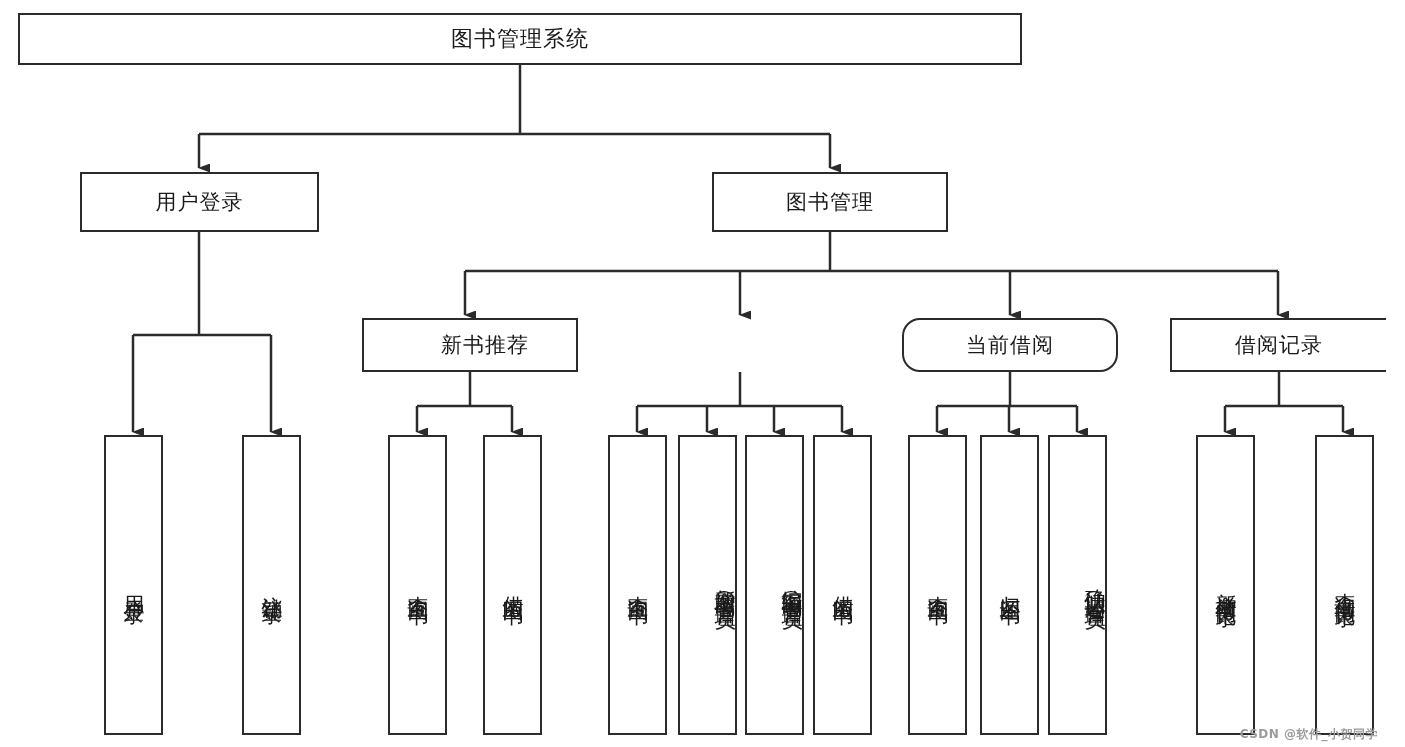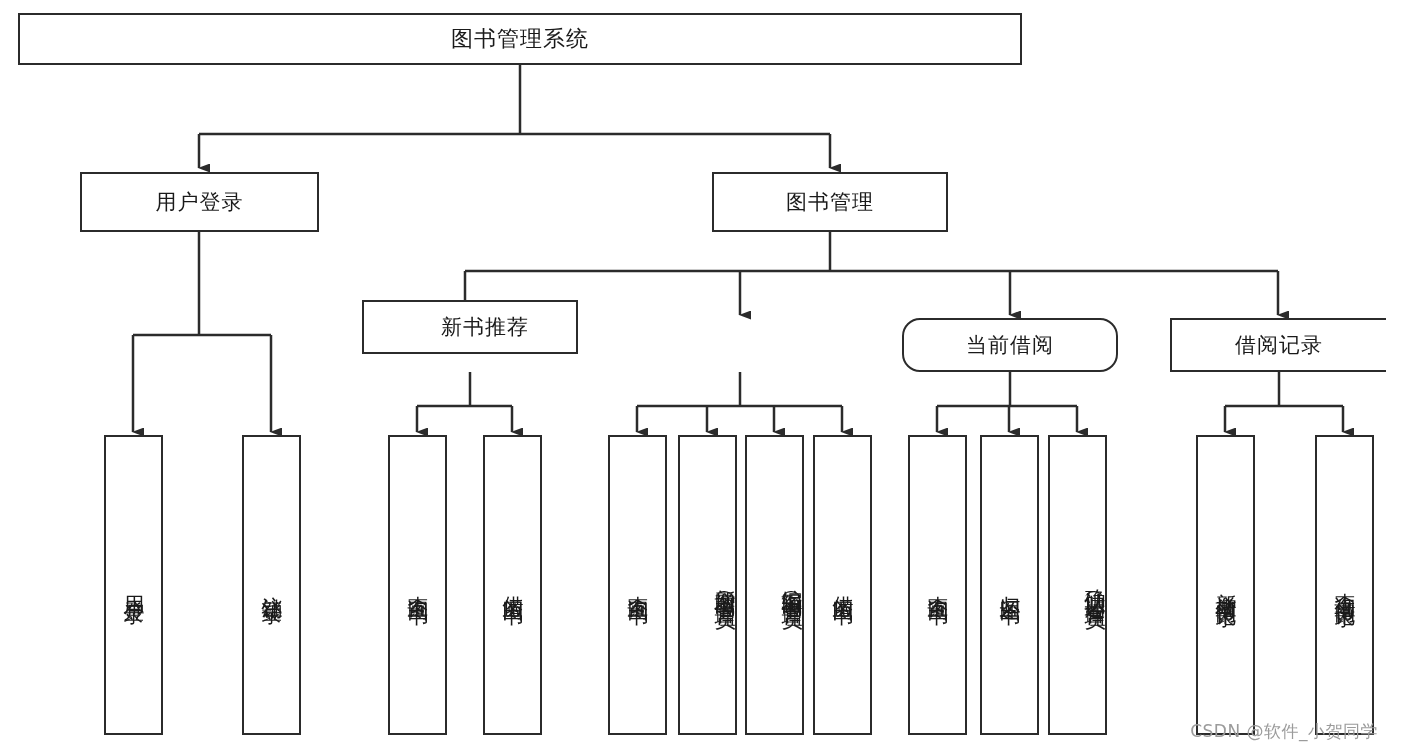--- a/index.html
+++ b/index.html
@@ -51,24 +51,25 @@
     align-items: flex-start;
     justify-content: center;
   }
   .node.root {
     font-size: 22px;
   }
   .watermark {
     position: absolute;
     right: 8px;
     bottom: 4px;
-    font-size: 17px;
+    font-size: 12px;
     color: #9b9b9b;
     white-space: nowrap;
     letter-spacing: 0.5px;
+    font-weight: bold;
   }
 </style>
 </head>
 <body>
 
 <div id="canvas">
 
   <svg class="lines" viewBox="0 0 1405 747">
     <defs>
       <marker id="arr" markerWidth="10" markerHeight="12" refX="4.5" refY="11" orient="auto" markerUnits="userSpaceOnUse">
@@ -117,21 +118,21 @@
       <path d="M1225,406 L1225,432" marker-end="url(#arr)"></path>
       <path d="M1343,406 L1343,432" marker-end="url(#arr)"></path>
     </g>
   </svg>
 
   <div class="node h root" style="left:18px; top:13px; width:1004px; height:52px;">图书管理系统</div>
 
   <div class="node h" style="left:80px; top:172px; width:239px; height:60px;">用户登录</div>
   <div class="node h" style="left:712px; top:172px; width:236px; height:60px;">图书管理</div>
 
-  <div class="node h" style="left:362px; top:300px; width:216px; height:54px;padding-left:30px;">新书推荐</div>
+  <div class="node h" style="left:362px; top:318px; width:216px; height:54px;padding-left:30px;">新书推荐</div>
   <div class="node h" style="left:902px; top:318px; width:216px; height:54px;border-radius:18px;">当前借阅</div>
   <div class="node h" style="left:1170px; top:318px; width:218px; height:54px;">借阅记录</div>
 
   <div class="node v" style="left:104px; top:435px; width:59px; height:300px;">用户登录</div>
   <div class="node v" style="left:242px; top:435px; width:59px; height:300px;">注销登录</div>
 
   <div class="node v" style="left:388px; top:435px; width:59px; height:300px;">查询图书</div>
   <div class="node v" style="left:483px; top:435px; width:59px; height:300px;">借阅图书</div>
 
   <div class="node v" style="left:608px; top:435px; width:59px; height:300px;">查询图书</div>

